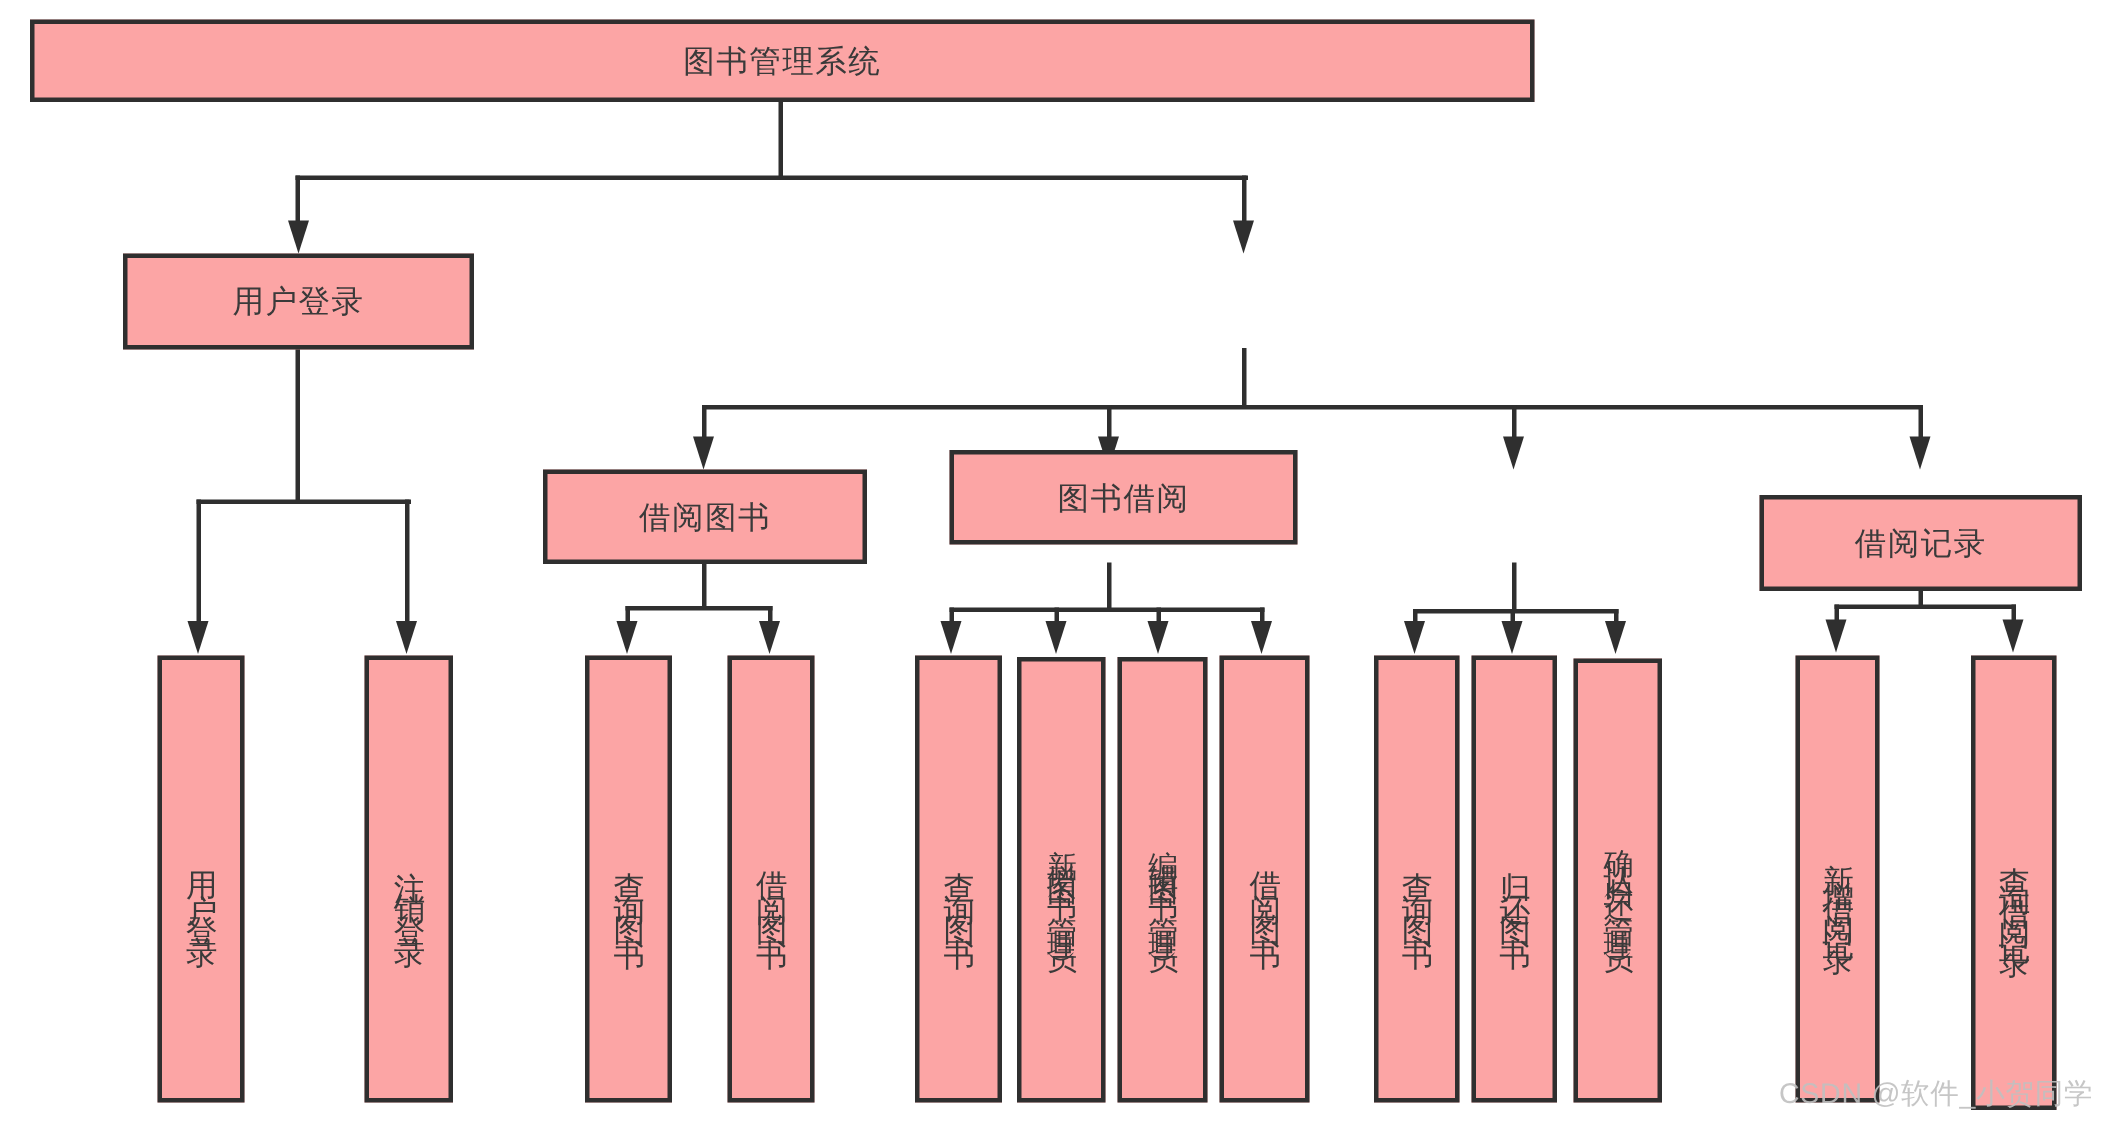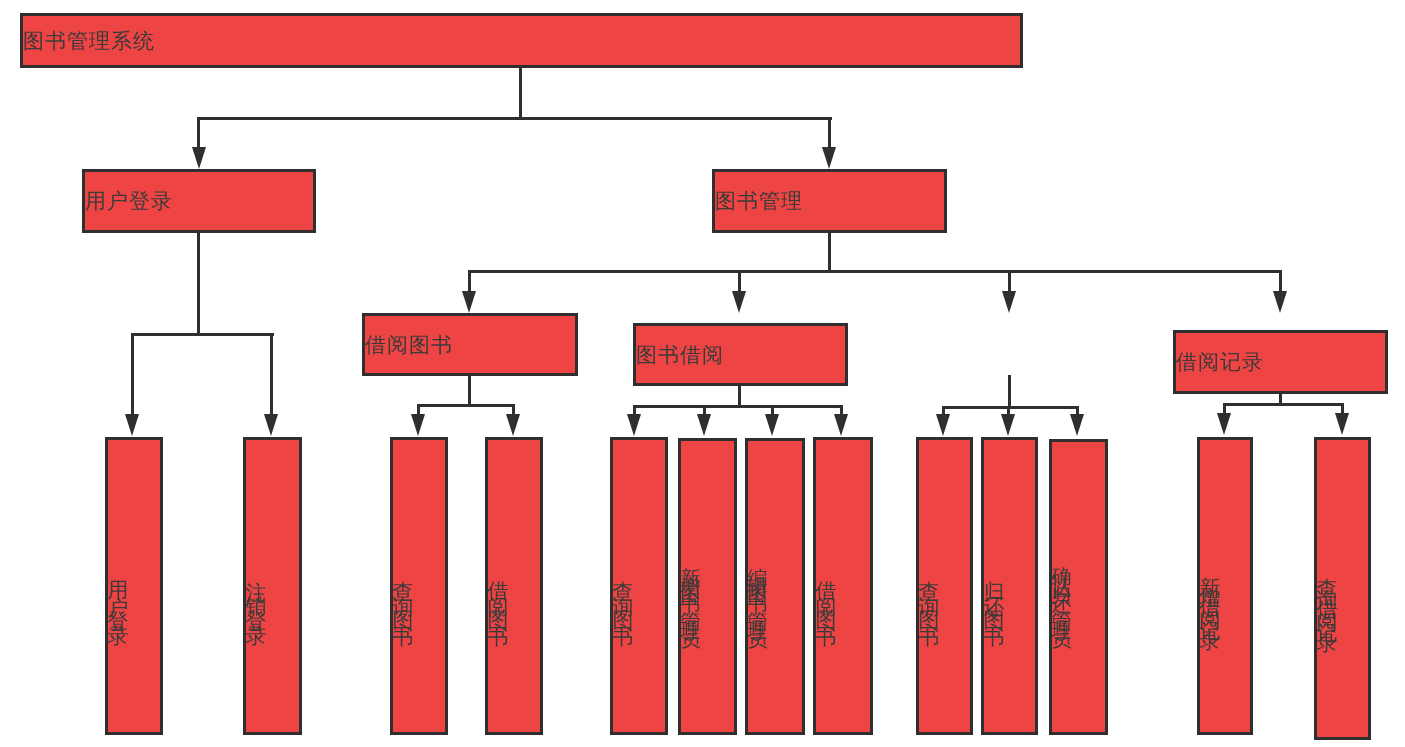--- a/index.html
+++ b/index.html
@@ -13,24 +13,25 @@
   body { font-family: "Liberation Sans", "DejaVu Sans", sans-serif; }
   .canvas {
     position: relative;
     width: 1405px;
     height: 747px;
     background: var(--bg);
     overflow: hidden;
   }
   .box {
     position: absolute;
-    background: #ef4444;
+    background: #fca5a5;
     border: 3px solid var(--line);
     display: flex;
     align-items: center;
+    justify-content: center;
     color: var(--text);
   }
   .hbox .hlabel {
     font-size: 21px;
     letter-spacing: 1px;
     white-space: nowrap;
   }
   .vbox .vlabel {
     writing-mode: vertical-rl;
     text-orientation: mixed;
@@ -128,28 +129,25 @@
   <div class="line" style="left:1341px;top:403px;width:3px;height:12px"></div>
   <div class="arrow" style="left:1335px;top:413px"></div>
 
   <div class="box hbox" style="left:20px;top:13px;width:1003px;height:55px">
     <span class="hlabel">图书管理系统</span>
   </div>
 
   <div class="box hbox" style="left:82px;top:169px;width:234px;height:64px">
     <span class="hlabel">用户登录</span>
   </div>
-  <div class="box hbox" style="left:712px;top:169px;width:235px;height:64px">
-    <span class="hlabel">图书管理</span>
-  </div>
 
   <div class="box hbox" style="left:362px;top:313px;width:216px;height:63px">
     <span class="hlabel">借阅图书</span>
   </div>
-  <div class="box hbox" style="left:633px;top:323px;width:215px;height:63px">
+  <div class="box hbox" style="left:633px;top:300px;width:232px;height:63px">
     <span class="hlabel">图书借阅</span>
   </div>
   <div class="box hbox" style="left:1173px;top:330px;width:215px;height:64px">
     <span class="hlabel">借阅记录</span>
   </div>
 
   <div class="box vbox ls4" style="left:105px;top:437px;width:58px;height:298px">
     <span class="vlabel">用户登录</span>
   </div>
   <div class="box vbox ls4" style="left:243px;top:437px;width:59px;height:298px">
@@ -186,14 +184,15 @@
     <span class="vlabel">确认归还（管理员）</span>
   </div>
 
   <div class="box vbox ls6" style="left:1197px;top:437px;width:56px;height:298px">
     <span class="vlabel">新增借阅记录</span>
   </div>
   <div class="box vbox ls6" style="left:1314px;top:437px;width:57px;height:303px">
     <span class="vlabel">查询借阅记录</span>
   </div>
 
+  <div class="watermark">CSDN @软件_小贺同学</div>
 
 </div>
 
 </body></html>

